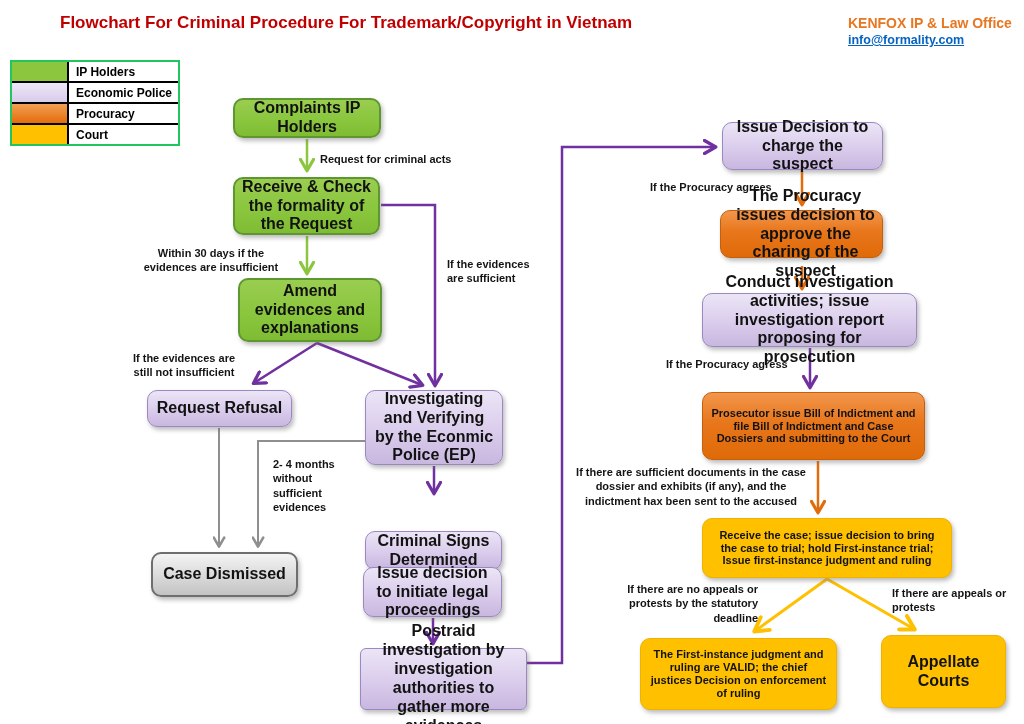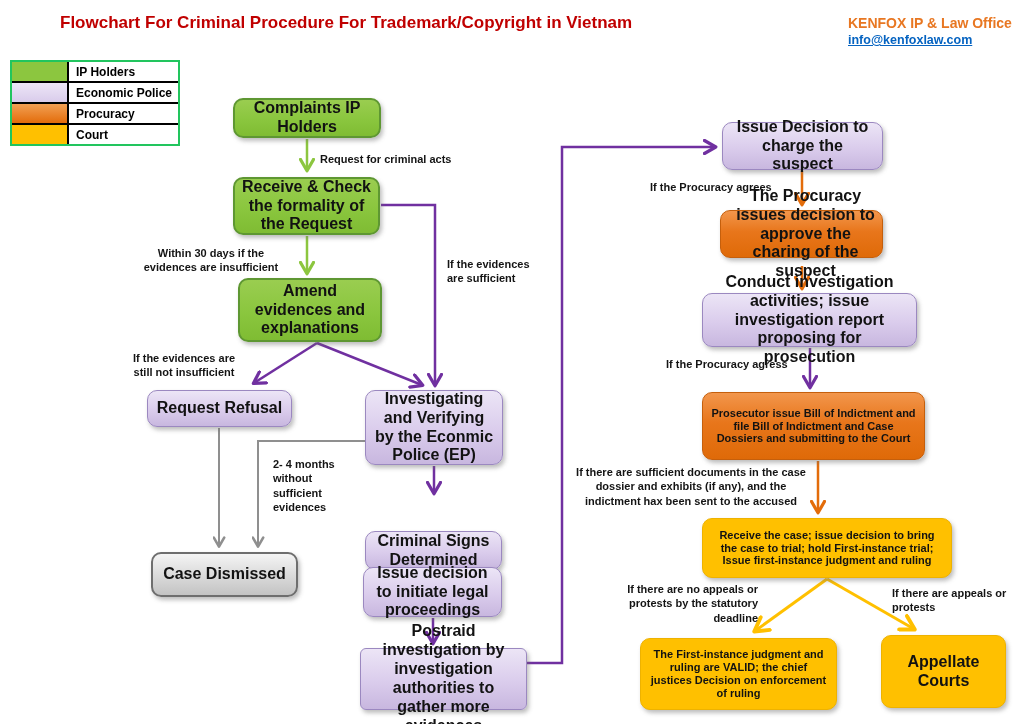--- a/index.html
+++ b/index.html
@@ -43,21 +43,21 @@
 
   svg.wires { position:absolute; left:0; top:0; pointer-events:none; }
 </style>
 </head>
 <body>
 
 <div class="stage">
 
   <div class="title">Flowchart For Criminal Procedure For Trademark/Copyright in Vietnam</div>
   <div class="org">KENFOX  IP &amp; Law Office</div>
-  <a class="email">info@kenfoxlaw.com</a>
+  <a class="email">info@formality.com</a>
 
   <div class="legend">
     <div class="lrow">
       <div class="sw sw-green"></div>
       <div class="ltxt">IP Holders</div>
     </div>
     <div class="lrow">
       <div class="sw sw-lav"></div>
       <div class="ltxt">Economic Police</div>
     </div>

